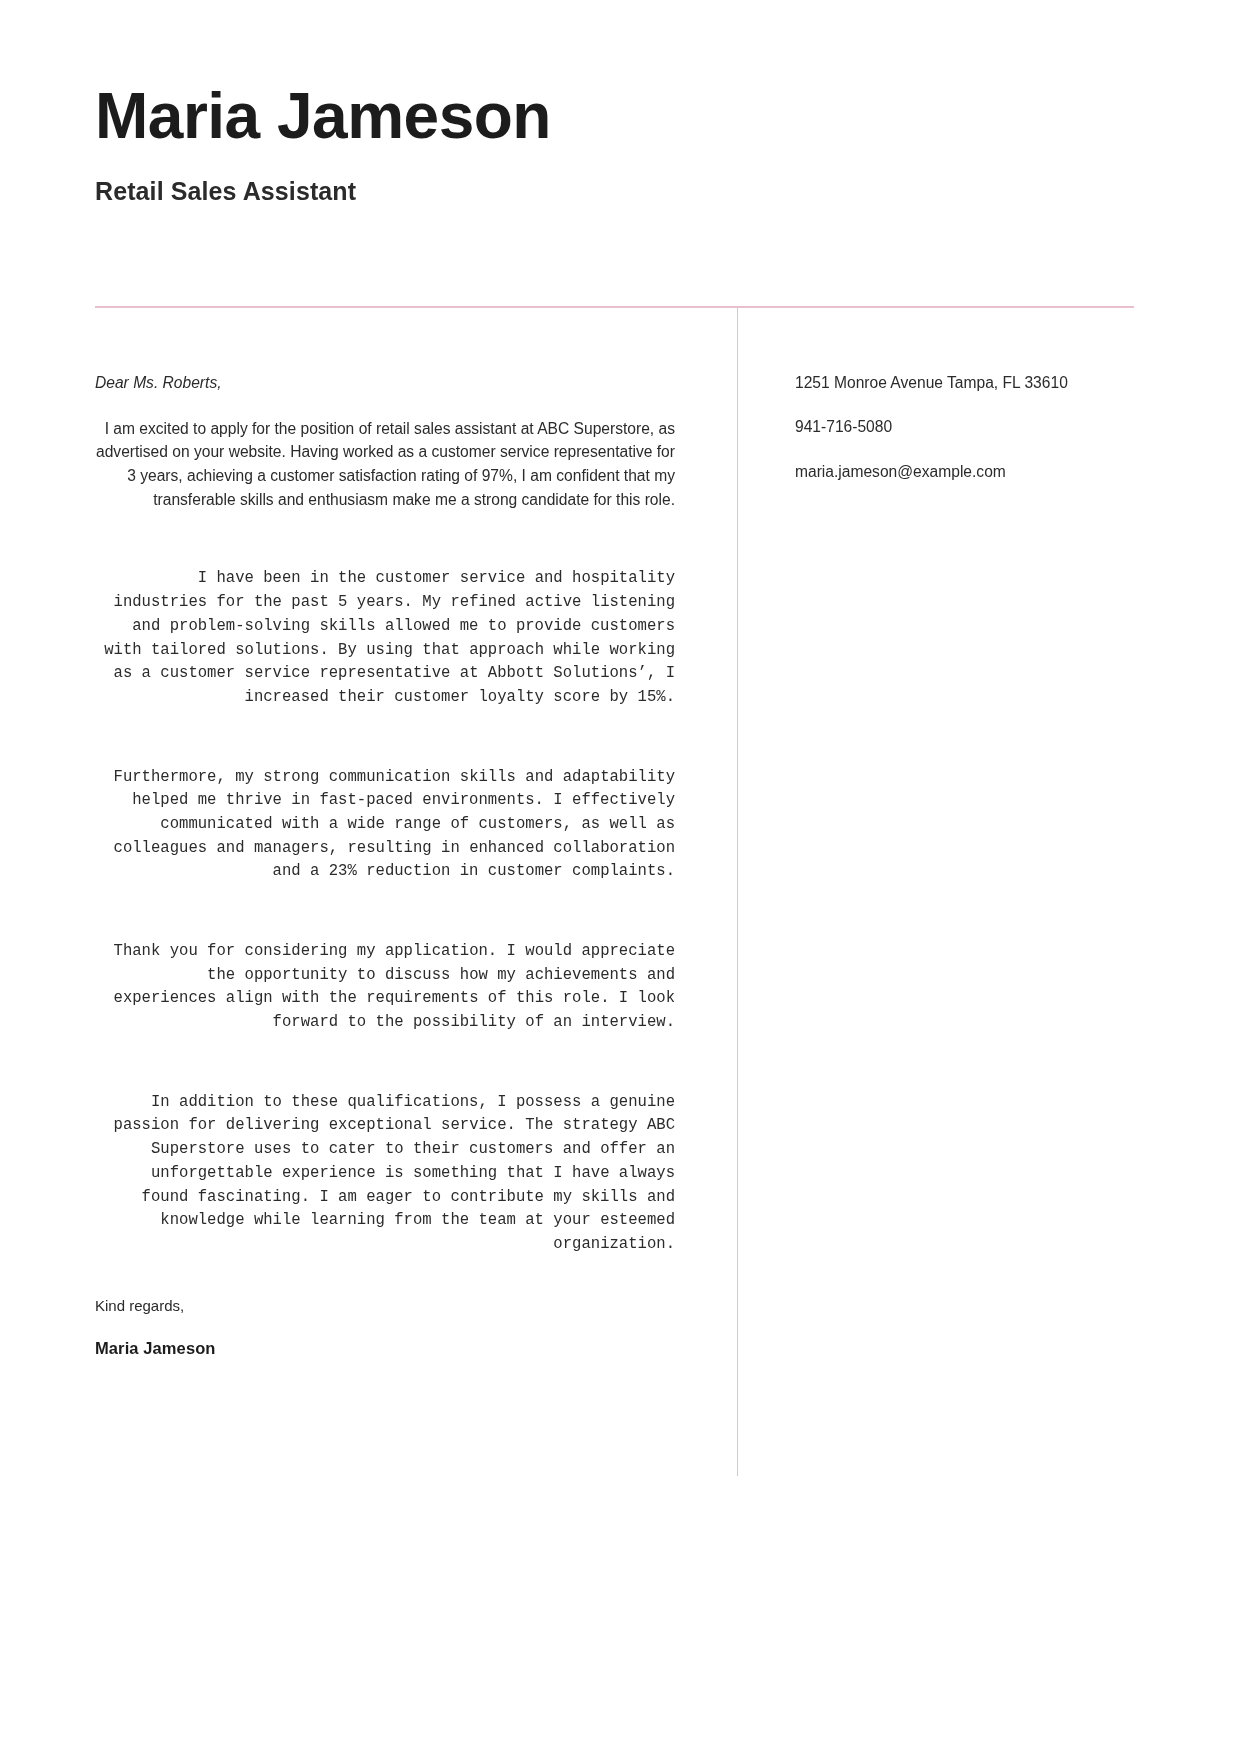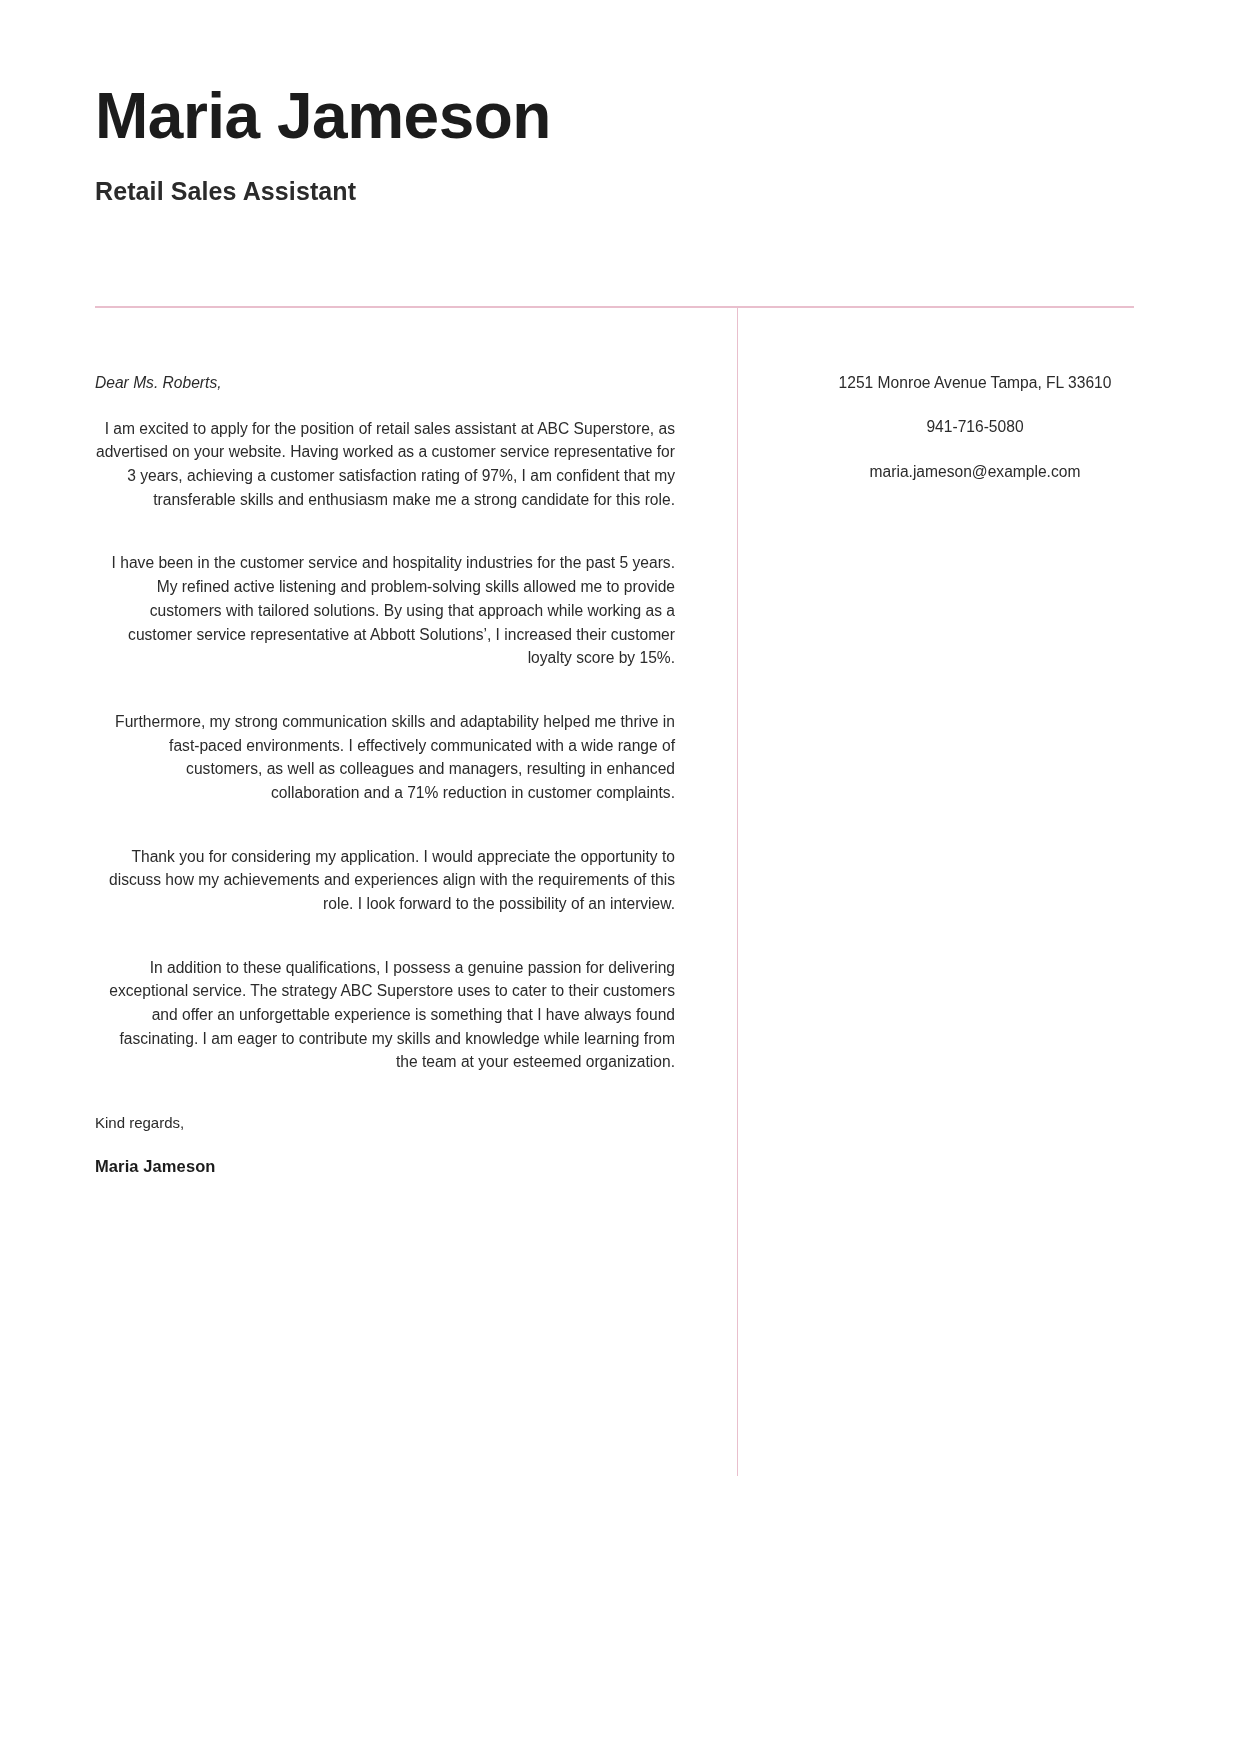--- a/index.html
+++ b/index.html
@@ -85,21 +85,22 @@
 
   .letter p.para {
     font-size:15.6px;
     line-height:1.52;
     color:#2b2b2b;
     margin-top:22px;
     text-align:right;
   }
 
   .letter p.para.gap {
-    margin-top:40px;
+    margin-top:56px;
+    font-family:Liberation Mono, monospace;
   }
 
   .letter .closing {
     font-size:15px;
     line-height:1.52;
     color:#2b2b2b;
     margin-top:38px;
   }
 
   .letter .signature {
@@ -117,21 +118,20 @@
     top:371px;
     width:360px;
   }
 
   .contact .line {
     font-size:15.6px;
     line-height:1.5;
     color:#2b2b2b;
     margin-bottom:21px;
     white-space:nowrap;
-    text-align:center;
   }
 
   .contact .line:last-child { margin-bottom:0; }
 </style>
 </head>
 <body>
 
 <div class="page">
 
   <div class="header">
@@ -142,21 +142,21 @@
   <div class="rule-h"></div>
   <div class="rule-v"></div>
 
   <div class="letter">
     <div class="salutation">Dear Ms. Roberts,</div>
 
     <p class="para">I am excited to apply for the position of retail sales assistant at ABC Superstore, as advertised on your website. Having worked as a customer service representative for 3 years, achieving a customer satisfaction rating of 97%, I am confident that my transferable skills and enthusiasm make me a strong candidate for this role.</p>
 
     <p class="para gap">I have been in the customer service and hospitality industries for the past 5 years. My refined active listening and problem-solving skills allowed me to provide customers with tailored solutions. By using that approach while working as a customer service representative at Abbott Solutions’, I increased their customer loyalty score by 15%.</p>
 
-    <p class="para gap">Furthermore, my strong communication skills and adaptability helped me thrive in fast-paced environments. I effectively communicated with a wide range of customers, as well as colleagues and managers, resulting in enhanced collaboration and a 71% reduction in customer complaints.</p>
+    <p class="para gap">Furthermore, my strong communication skills and adaptability helped me thrive in fast-paced environments. I effectively communicated with a wide range of customers, as well as colleagues and managers, resulting in enhanced collaboration and a 23% reduction in customer complaints.</p>
 
     <p class="para gap">Thank you for considering my application. I would appreciate the opportunity to discuss how my achievements and experiences align with the requirements of this role. I look forward to the possibility of an interview.</p>
 
     <p class="para gap">In addition to these qualifications, I possess a genuine passion for delivering exceptional service. The strategy ABC Superstore uses to cater to their customers and offer an unforgettable experience is something that I have always found fascinating. I am eager to contribute my skills and knowledge while learning from the team at your esteemed organization.</p>
 
     <div class="closing">Kind regards,</div>
 
     <div class="signature">Maria Jameson</div>
   </div>
 

